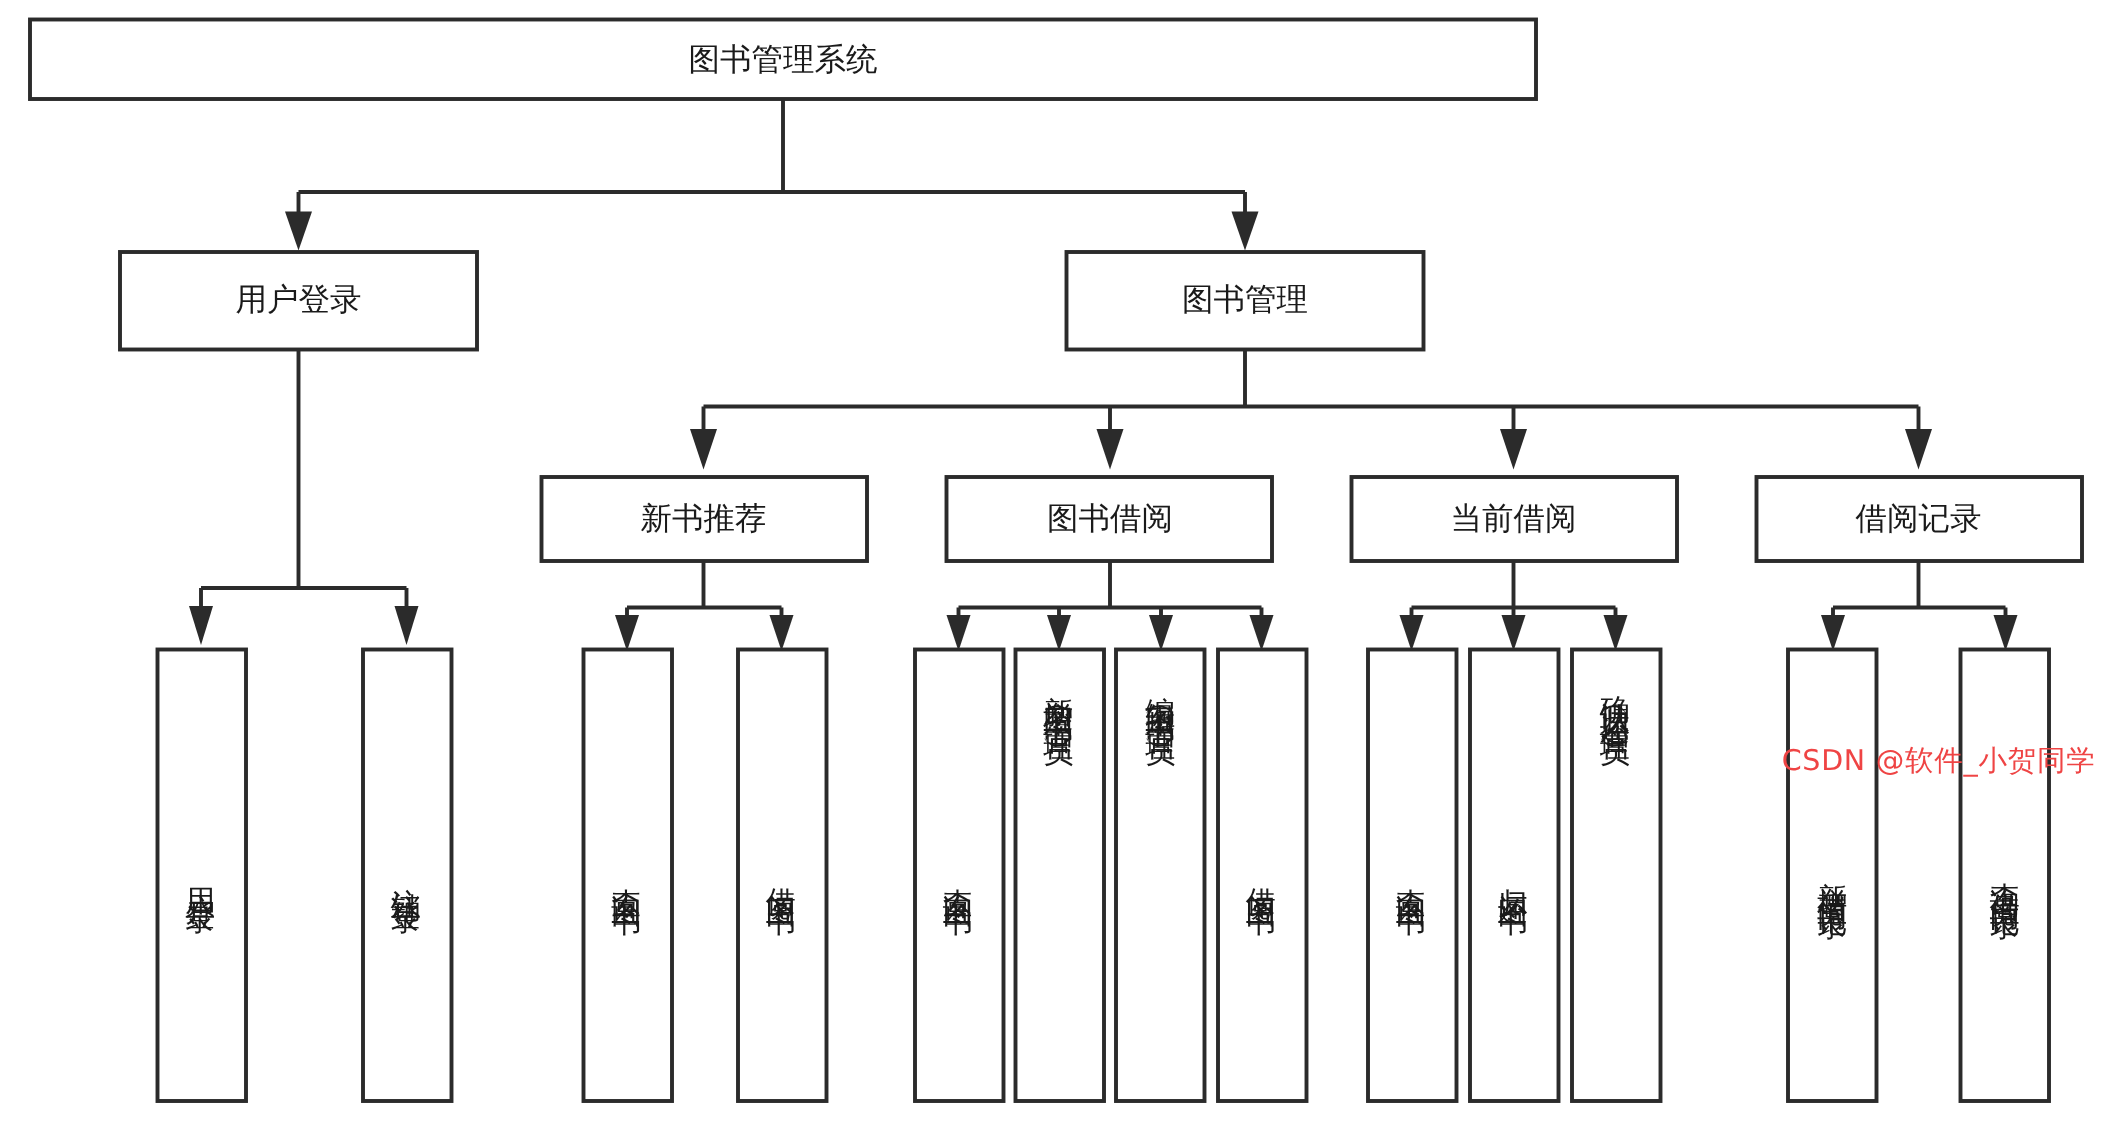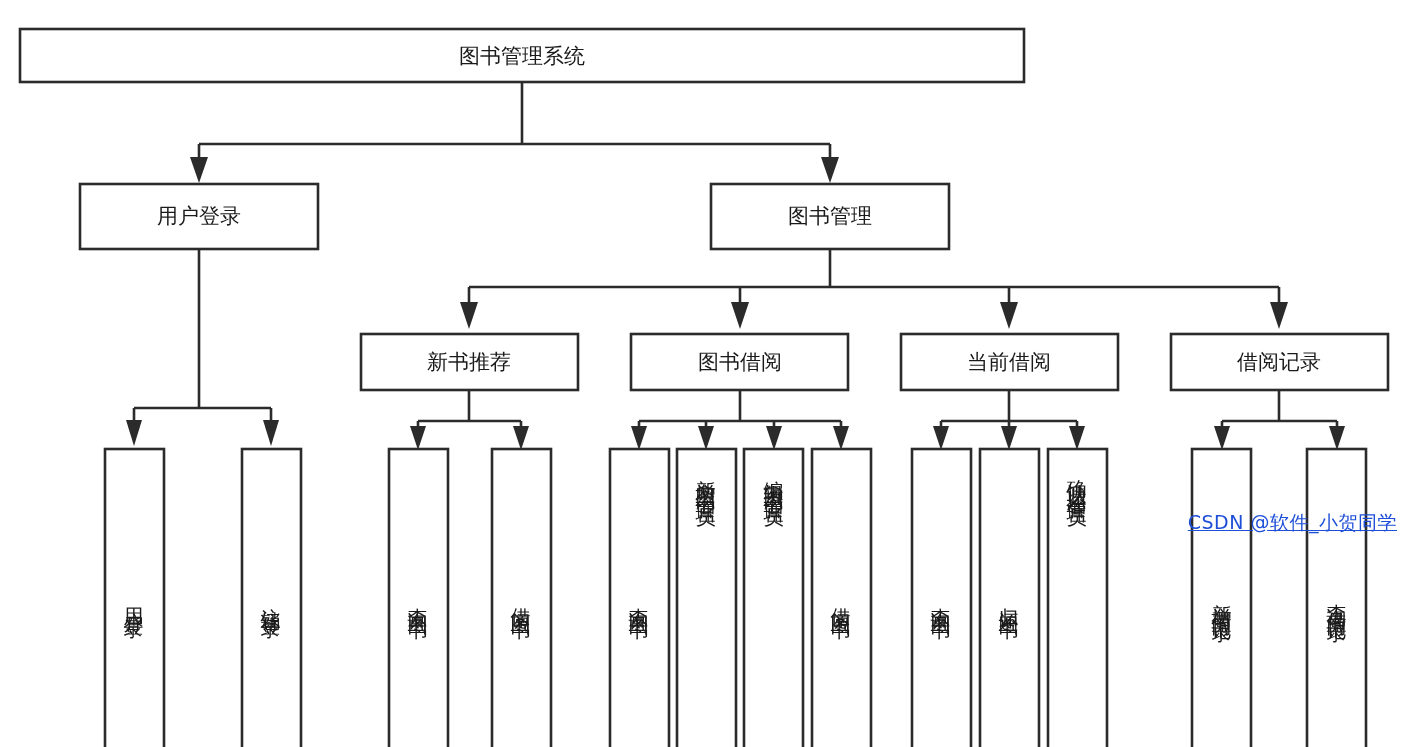--- a/index.html
+++ b/index.html
@@ -11,21 +11,20 @@
   body {
     width: 1405px;
     height: 747px;
     font-family: "DejaVu Sans", "Liberation Sans", sans-serif;
     overflow: hidden;
   }
   #diagram-root {
     position: relative;
     width: 1405px;
     height: 524px;
-    margin-top: 16px;
   }
   svg#tree-svg {
     position: absolute;
     top: 0;
     left: 0;
     width: 1405px;
     height: 747px;
     display: block;
   }
   .node-box {
@@ -58,25 +57,24 @@
     text-orientation: upright;
     letter-spacing: 4px;
     dominant-baseline: central;
   }
   .watermark-text {
     position: absolute;
     right: 8px;
     bottom: 4px;
     font-family: "DejaVu Sans", "Liberation Sans", sans-serif;
     font-size: 19px;
-    color: #1d4ed8;
+    color: #ef4444;
     white-space: nowrap;
     letter-spacing: 0.5px;
     pointer-events: none;
-    text-decoration: underline;
   }
 </style>
 </head>
 <body>
 
 <div id="diagram-root">
 
   <svg id="tree-svg" viewBox="0 0 1405 747">
 
     <g>

